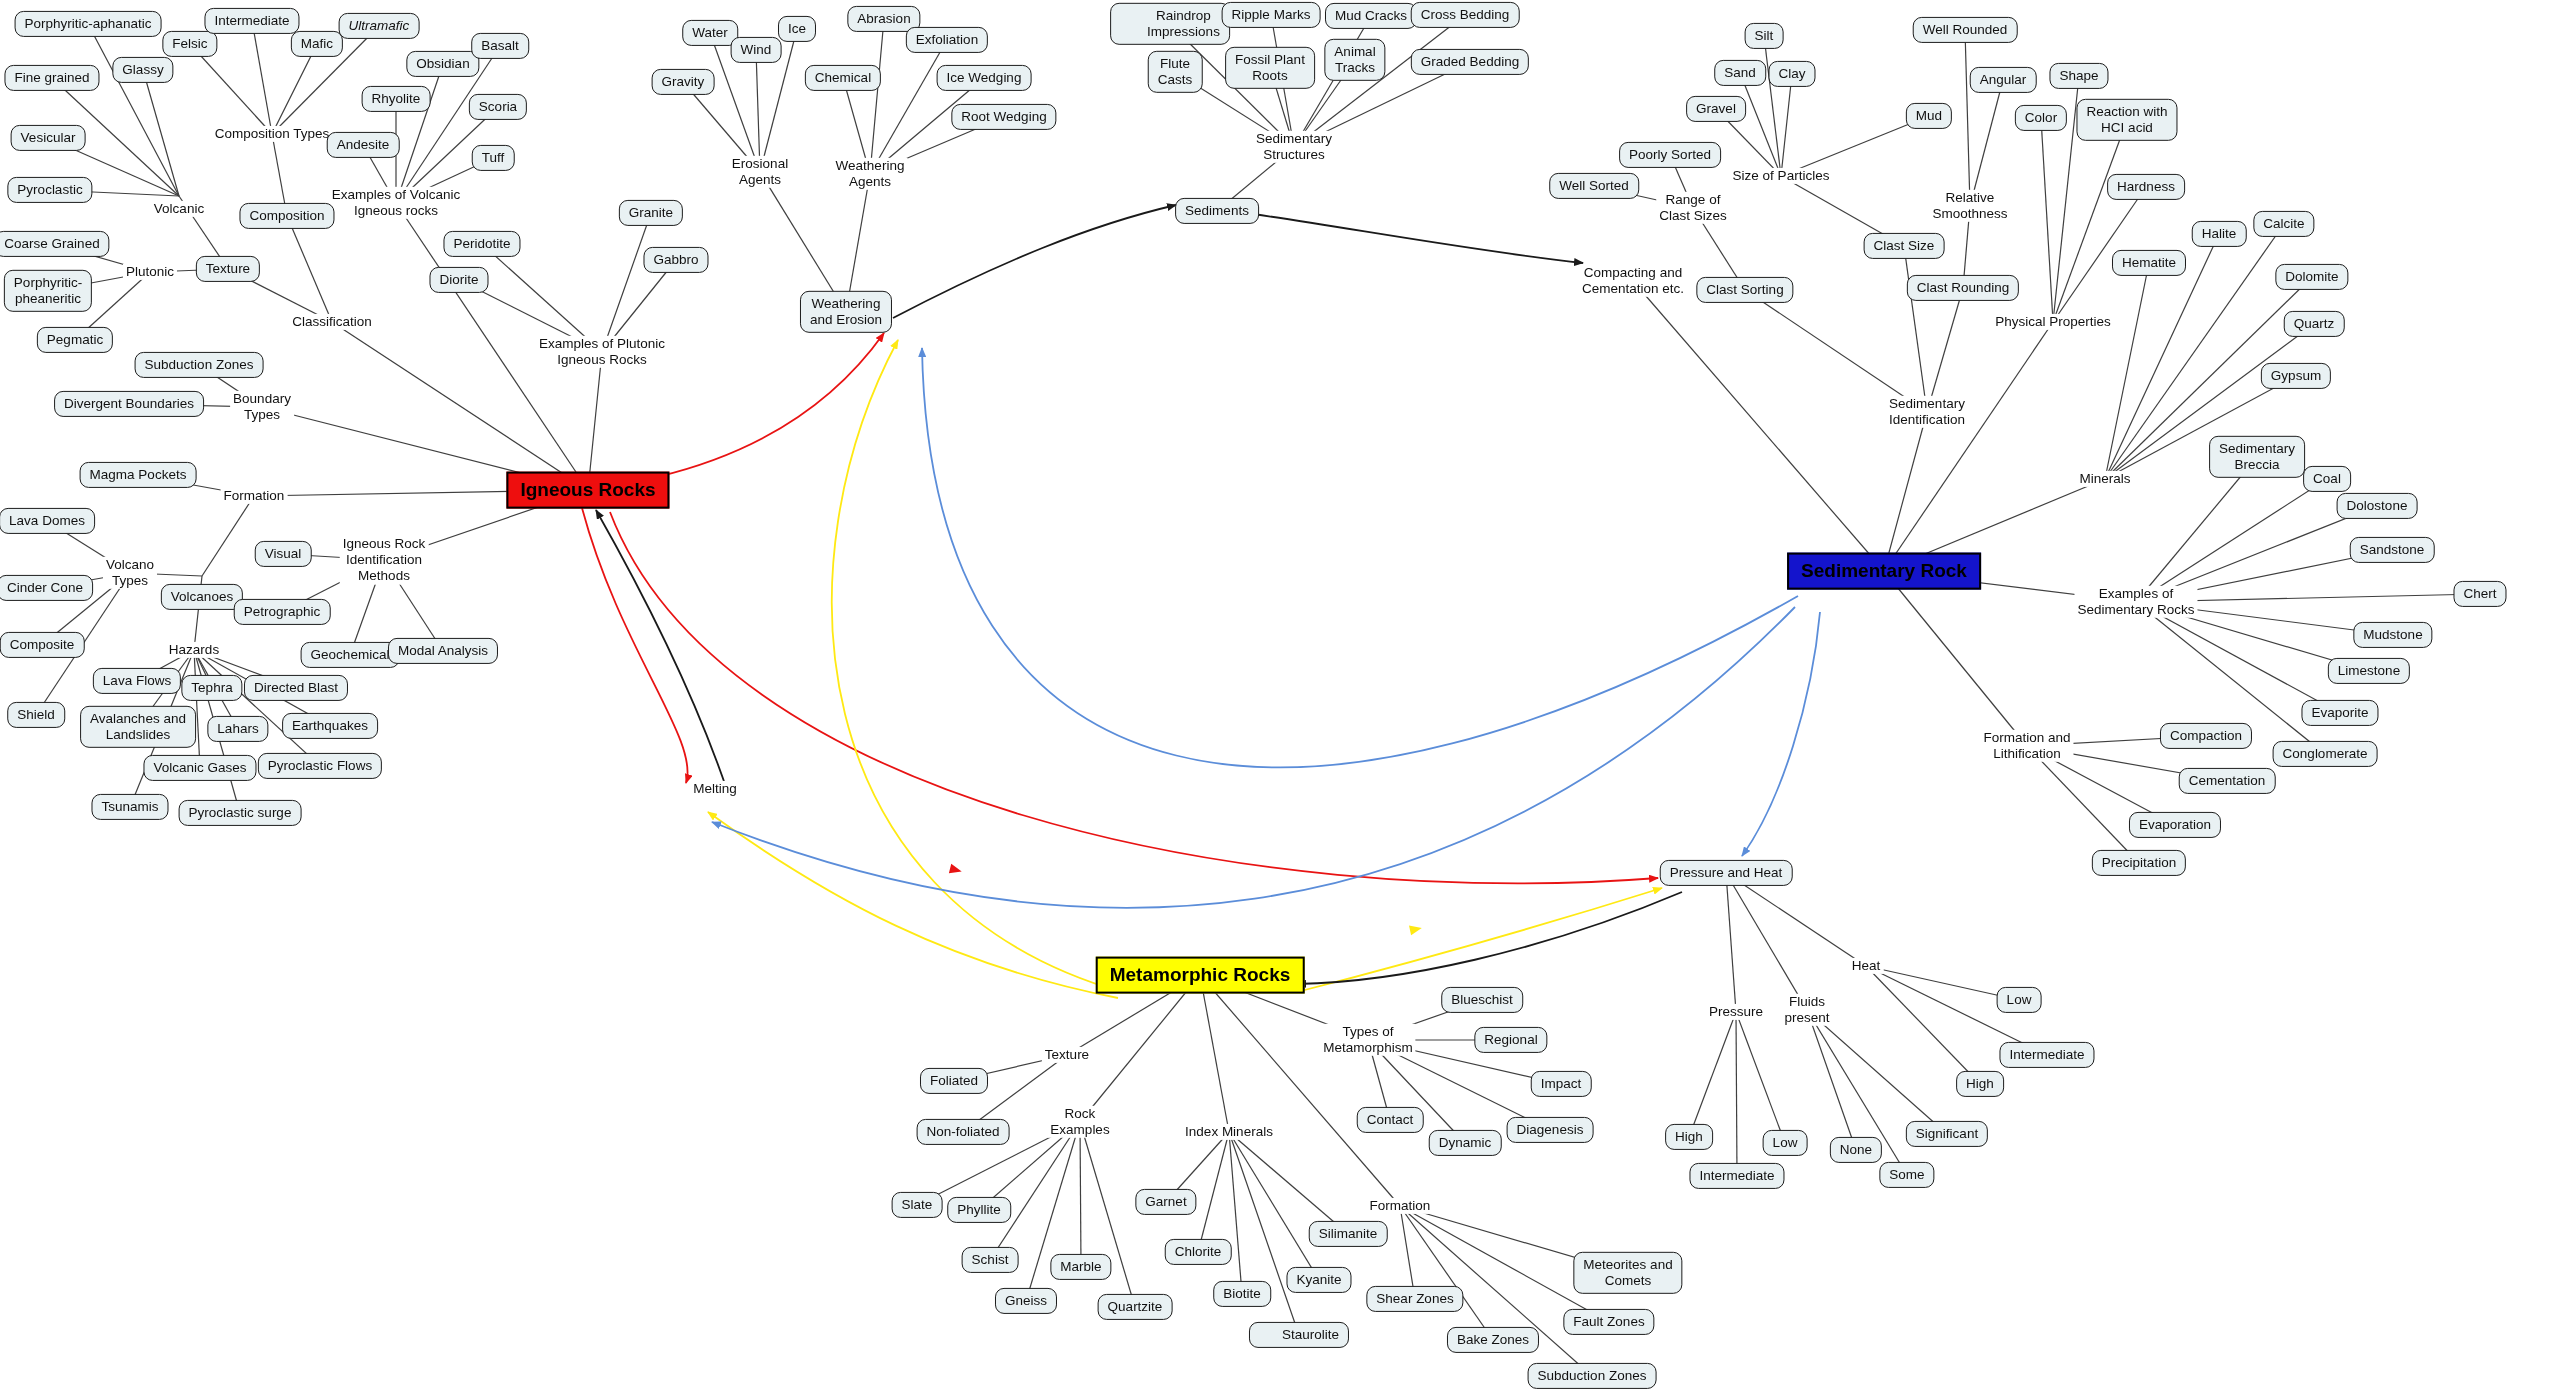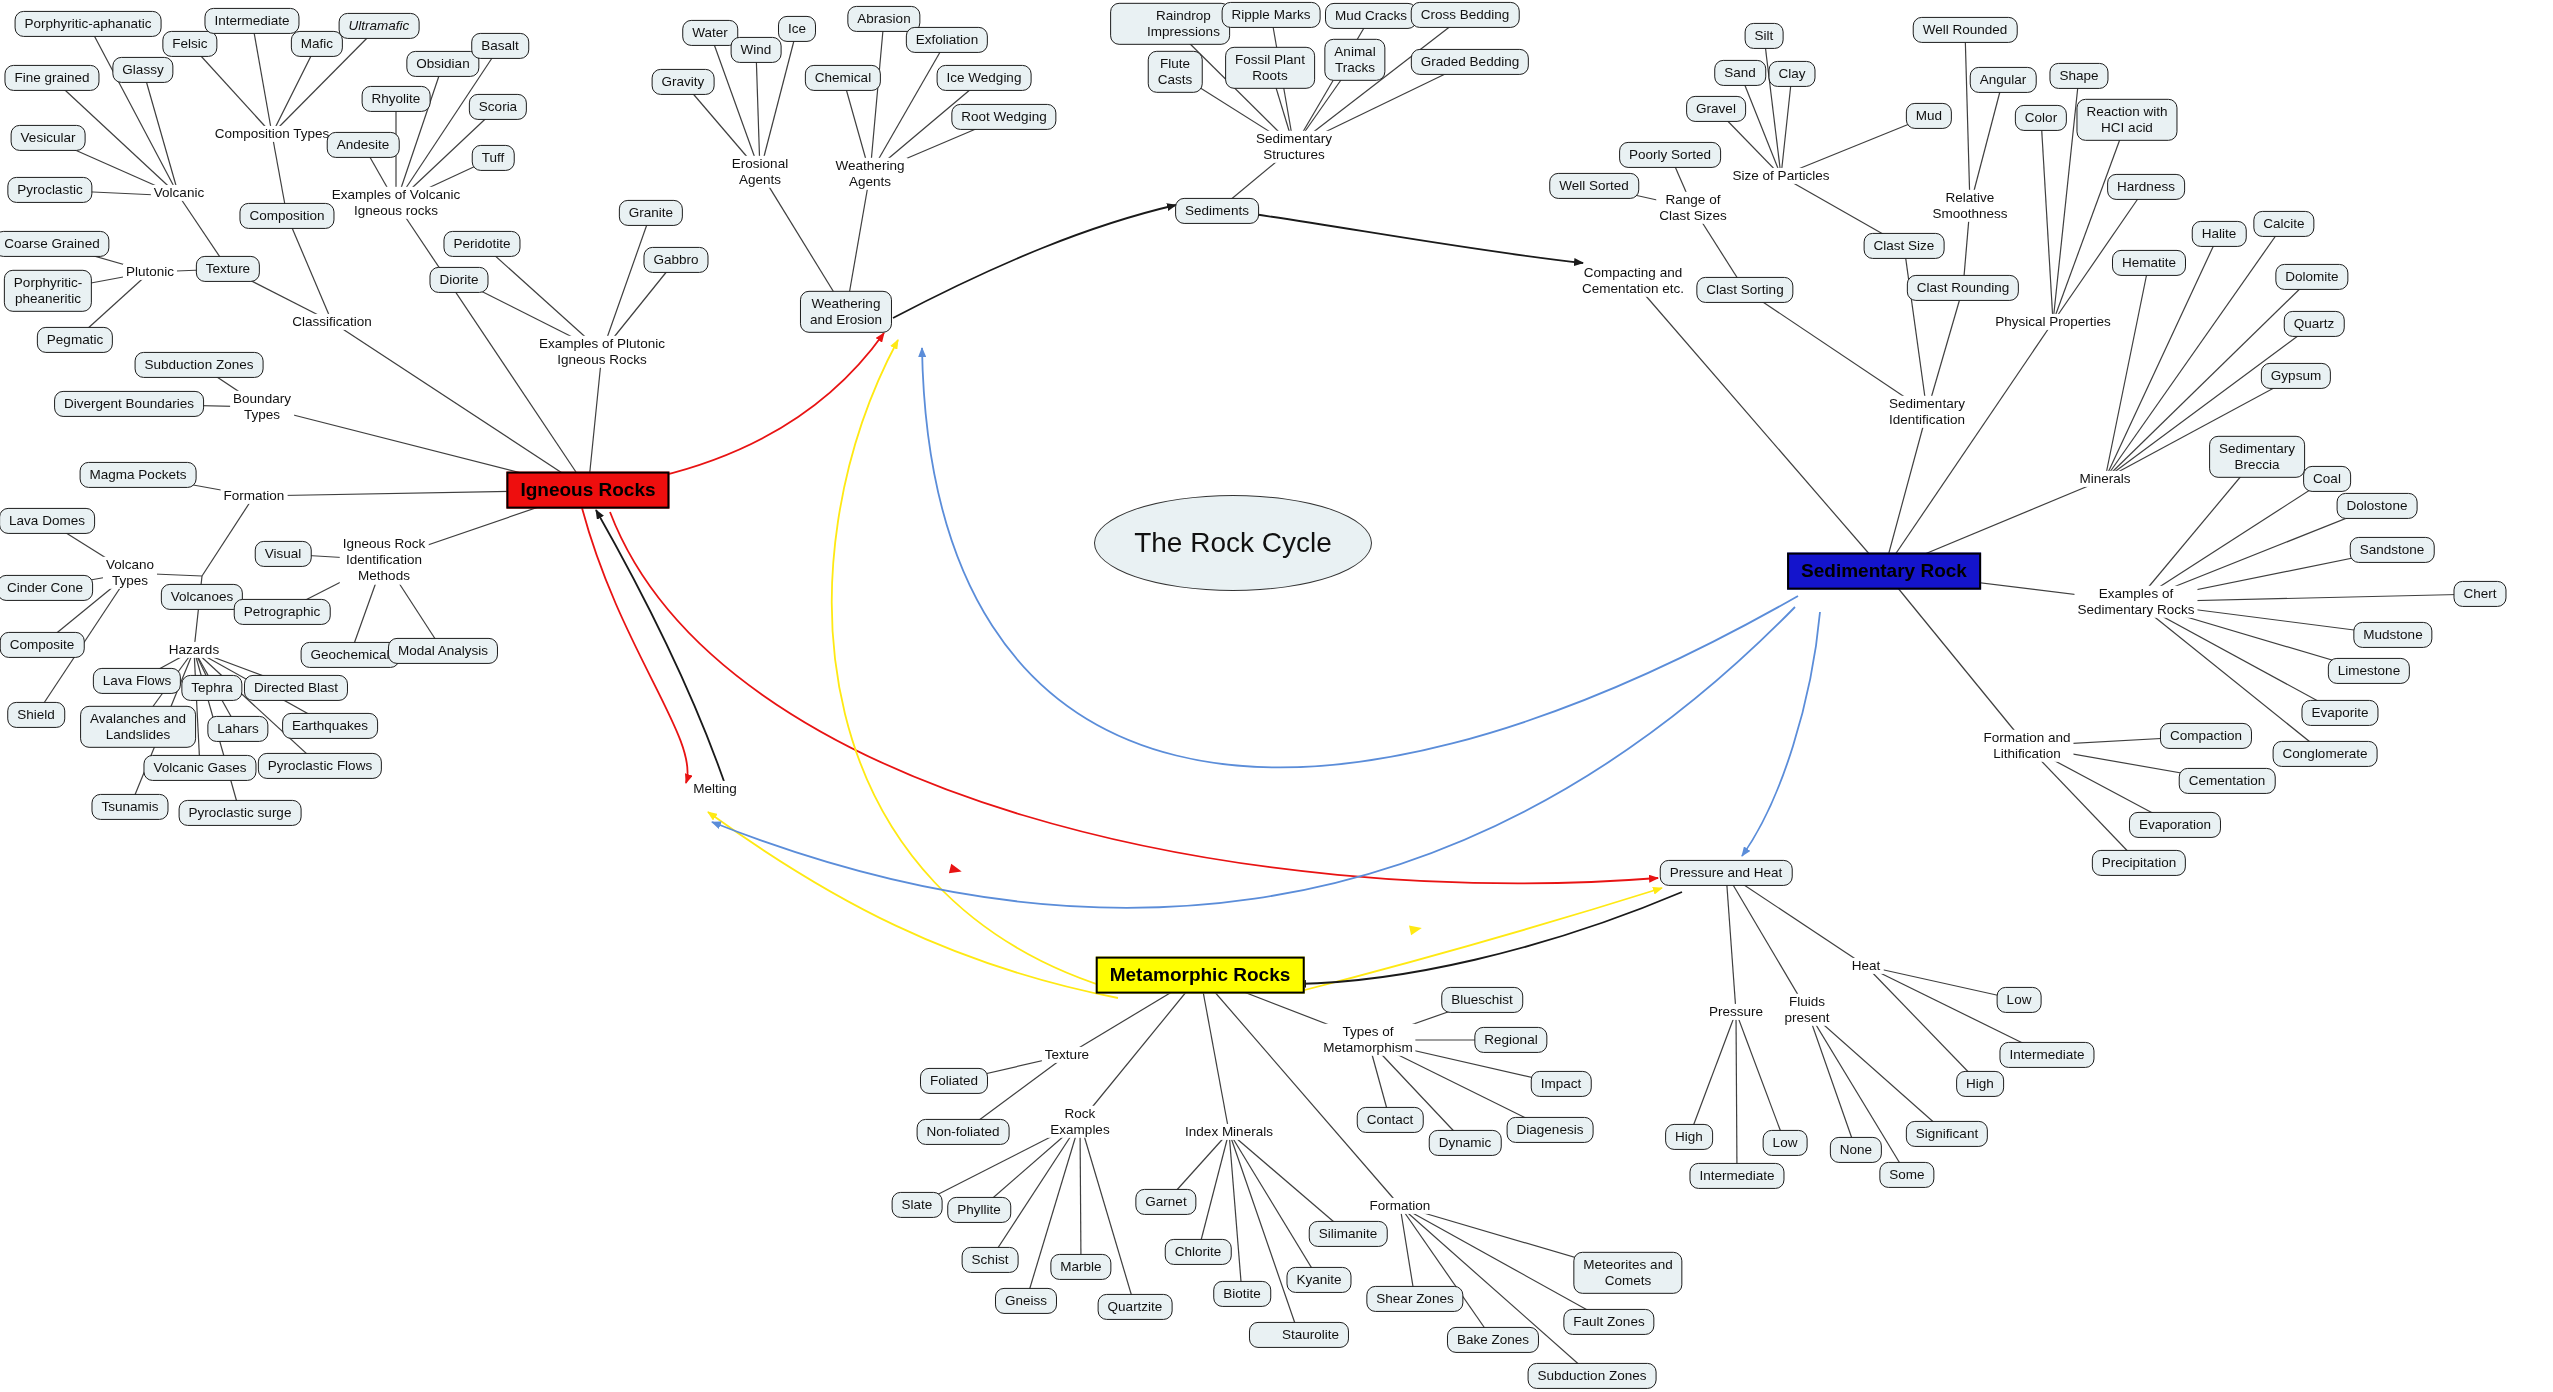--- a/index.html
+++ b/index.html
@@ -208,36 +208,35 @@
       <path d="M1297,992 C1430,958 1560,920 1662,888" fill="none" stroke="#ffe913" stroke-width="1.8" marker-end="url(#arrow-yellow)"></path>
       <path d="M1682,892 C1540,952 1400,982 1297,984" fill="none" stroke="#1a1a1a" stroke-width="1.8" marker-end="url(#arrow-black)"></path>
       <path d="M1798,596 C1300,880 930,820 922,348" fill="none" stroke="#5b8dd9" stroke-width="1.8" marker-end="url(#arrow-blue)"></path>
       <path d="M1795,607 C1450,960 1060,960 712,822" fill="none" stroke="#5b8dd9" stroke-width="1.8" marker-end="url(#arrow-blue)"></path>
       <path d="M1820,612 C1812,700 1782,800 1742,856" fill="none" stroke="#5b8dd9" stroke-width="1.8" marker-end="url(#arrow-blue)"></path>
       <path d="M893,318 C1000,262 1090,225 1176,205" fill="none" stroke="#1a1a1a" stroke-width="1.8" marker-end="url(#arrow-black)"></path>
       <path d="M1253,214 C1350,228 1480,252 1583,263" fill="none" stroke="#1a1a1a" stroke-width="1.8" marker-end="url(#arrow-black)"></path>
       <polygon points="-2,-5 10,0 -2,5" transform="translate(952,869) rotate(14)" fill="#e81313"></polygon>
       <polygon points="-2,-5 10,0 -2,5" transform="translate(1412,930) rotate(-12)" fill="#ffe913"></polygon>
     </svg>
-    <div class="node ellipse" style="left: 1233px; top: 543px;">The Rock Cycle</div>
     <div class="node main" style="left: 588px; top: 490px; background: rgb(238, 14, 14);">Igneous Rocks</div>
     <div class="node main" style="left: 1884px; top: 571px; background: rgb(20, 20, 204);">Sedimentary Rock</div>
     <div class="node main" style="left: 1200px; top: 975px; background: rgb(255, 255, 0);">Metamorphic Rocks</div>
     <div class="node text" style="left: 715px; top: 789px;">Melting</div>
     <div class="node box" style="left: 88px; top: 24px;">Porphyritic-aphanatic</div>
     <div class="node box" style="left: 52px; top: 78px;">Fine grained</div>
     <div class="node box" style="left: 48px; top: 138px;">Vesicular</div>
     <div class="node box" style="left: 50px; top: 190px;">Pyroclastic</div>
     <div class="node box" style="left: 143px; top: 70px;">Glassy</div>
     <div class="node box" style="left: 190px; top: 44px;">Felsic</div>
     <div class="node box" style="left: 252px; top: 21px;">Intermediate</div>
     <div class="node box" style="left: 317px; top: 44px;">Mafic</div>
     <div class="node box" style="left: 379px; top: 26px; font-style: italic;">Ultramafic</div>
     <div class="node text" style="left: 272px; top: 134px;">Composition Types</div>
-    <div class="node text" style="left: 179px; top: 193px;">Volcanic</div>
+    <div class="node text" style="left: 179px; top: 209px;">Volcanic</div>
     <div class="node box" style="left: 443px; top: 64px;">Obsidian</div>
     <div class="node box" style="left: 500px; top: 46px;">Basalt</div>
     <div class="node box" style="left: 396px; top: 99px;">Rhyolite</div>
     <div class="node box" style="left: 498px; top: 107px;">Scoria</div>
     <div class="node box" style="left: 363px; top: 145px;">Andesite</div>
     <div class="node box" style="left: 493px; top: 158px;">Tuff</div>
     <div class="node text" style="left: 396px; top: 203px;">Examples of Volcanic
 Igneous rocks</div>
     <div class="node box" style="left: 287px; top: 216px;">Composition</div>
     <div class="node box" style="left: 651px; top: 213px;">Granite</div>

